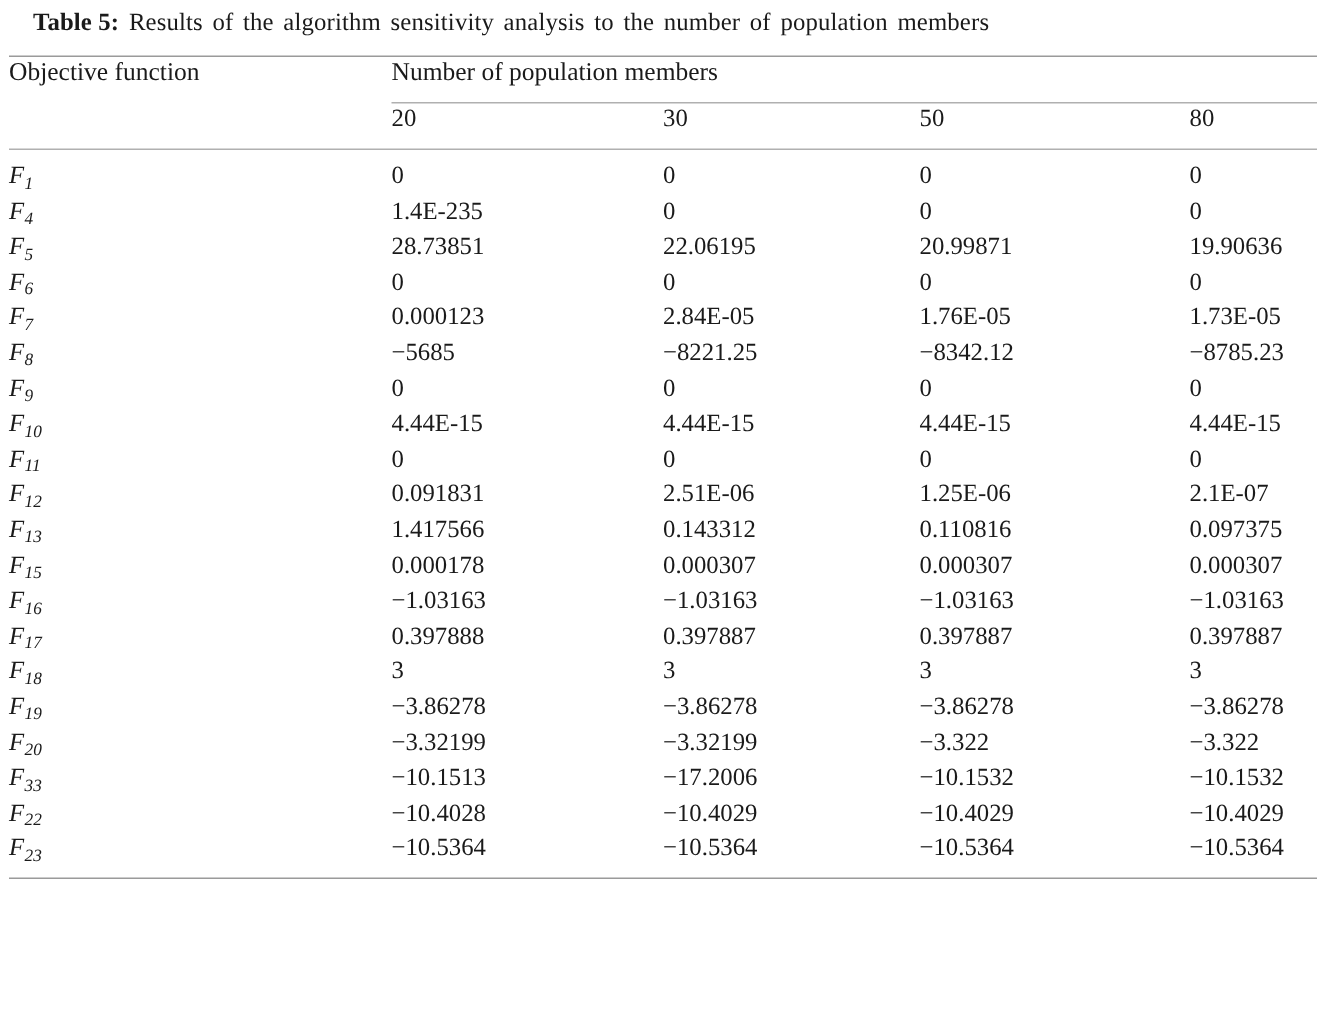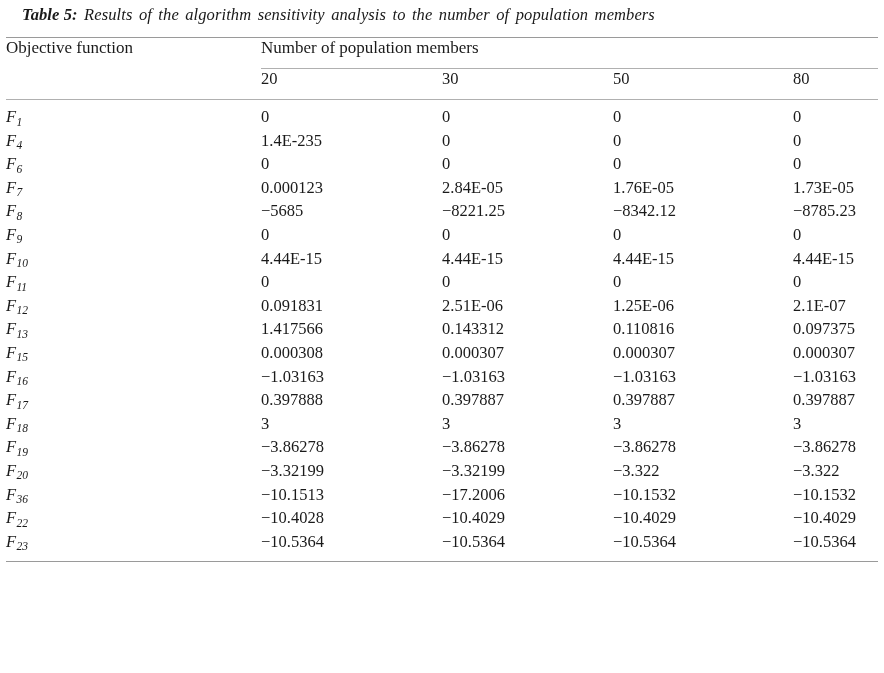--- a/index.html
+++ b/index.html
@@ -24,21 +24,20 @@
 
   
   .caption {
     font-size: 16.5px;
     line-height: 28px;
     padding: 1px 14px 0 18px;
     text-align: justify;
     word-spacing: 2.2px;
     letter-spacing: 0.1px;
     white-space: nowrap;
-    font-style: italic;
   }
   .caption .cap-label {
     font-weight: bold;
     word-spacing: normal;
   }
 
   
   .rule-full {
     height: 0;
     border-top: 1.4px solid #9a9a9a;
@@ -187,20 +186,27 @@
           <td>0</td>
         </tr>
         <tr class="body-row">
           <td class="fn-cell"><span>F</span><sub>4</sub></td>
           <td>1.4E-235</td>
           <td>0</td>
           <td>0</td>
           <td>0</td>
         </tr>
         <tr class="body-row">
+          <td class="fn-cell"><span>F</span><sub>5</sub></td>
+          <td>28.73851</td>
+          <td>22.06195</td>
+          <td>20.99871</td>
+          <td>19.90636</td>
+        </tr>
+        <tr class="body-row">
           <td class="fn-cell"><span>F</span><sub>6</sub></td>
           <td>0</td>
           <td>0</td>
           <td>0</td>
           <td>0</td>
         </tr>
         <tr class="body-row">
           <td class="fn-cell"><span>F</span><sub>7</sub></td>
           <td>0.000123</td>
           <td>2.84E-05</td>
@@ -244,21 +250,21 @@
         </tr>
         <tr class="body-row">
           <td class="fn-cell"><span>F</span><sub>13</sub></td>
           <td>1.417566</td>
           <td>0.143312</td>
           <td>0.110816</td>
           <td>0.097375</td>
         </tr>
         <tr class="body-row">
           <td class="fn-cell"><span>F</span><sub>15</sub></td>
-          <td>0.000308</td>
+          <td>0.000178</td>
           <td>0.000307</td>
           <td>0.000307</td>
           <td>0.000307</td>
         </tr>
         <tr class="body-row">
           <td class="fn-cell"><span>F</span><sub>16</sub></td>
           <td>−1.03163</td>
           <td>−1.03163</td>
           <td>−1.03163</td>
           <td>−1.03163</td>
@@ -285,21 +291,21 @@
           <td>−3.86278</td>
         </tr>
         <tr class="body-row">
           <td class="fn-cell"><span>F</span><sub>20</sub></td>
           <td>−3.32199</td>
           <td>−3.32199</td>
           <td>−3.322</td>
           <td>−3.322</td>
         </tr>
         <tr class="body-row">
-          <td class="fn-cell"><span>F</span><sub>36</sub></td>
+          <td class="fn-cell"><span>F</span><sub>33</sub></td>
           <td>−10.1513</td>
           <td>−17.2006</td>
           <td>−10.1532</td>
           <td>−10.1532</td>
         </tr>
         <tr class="body-row">
           <td class="fn-cell"><span>F</span><sub>22</sub></td>
           <td>−10.4028</td>
           <td>−10.4029</td>
           <td>−10.4029</td>

